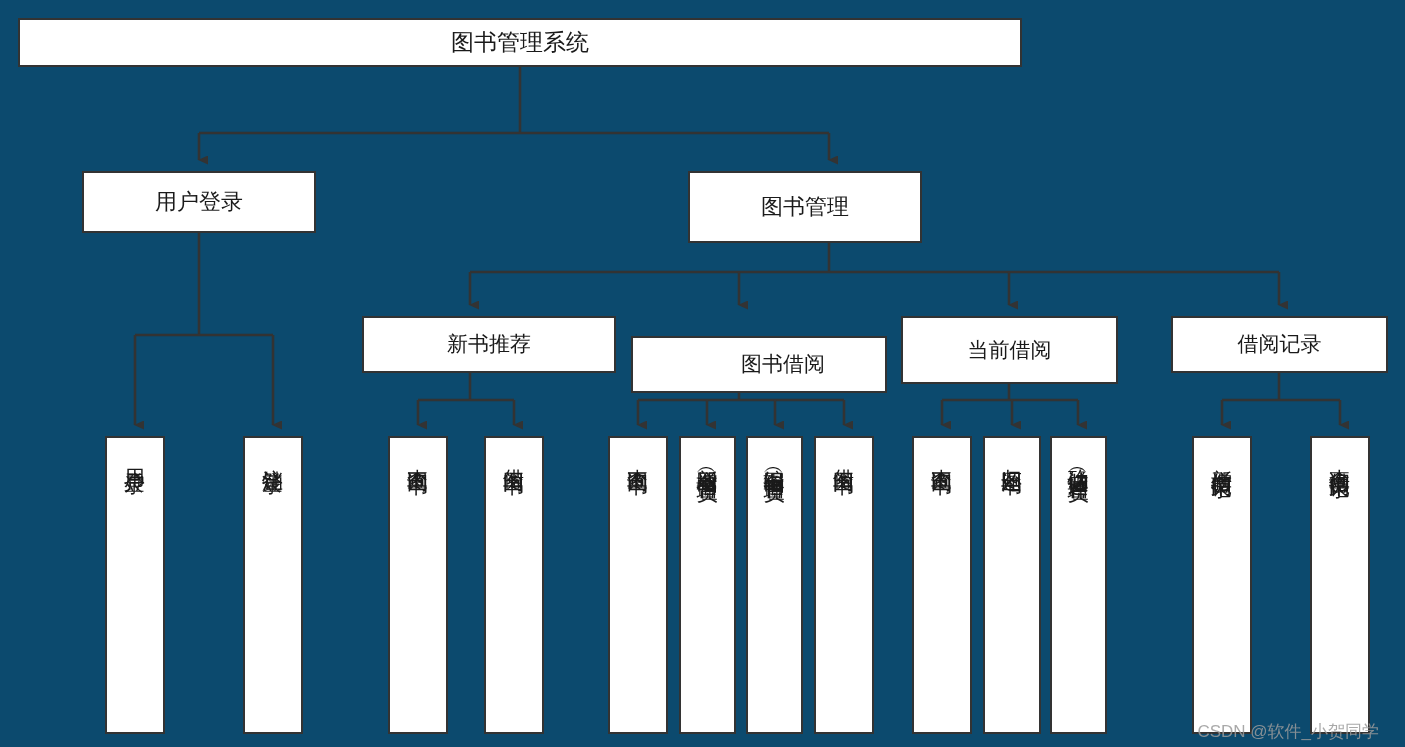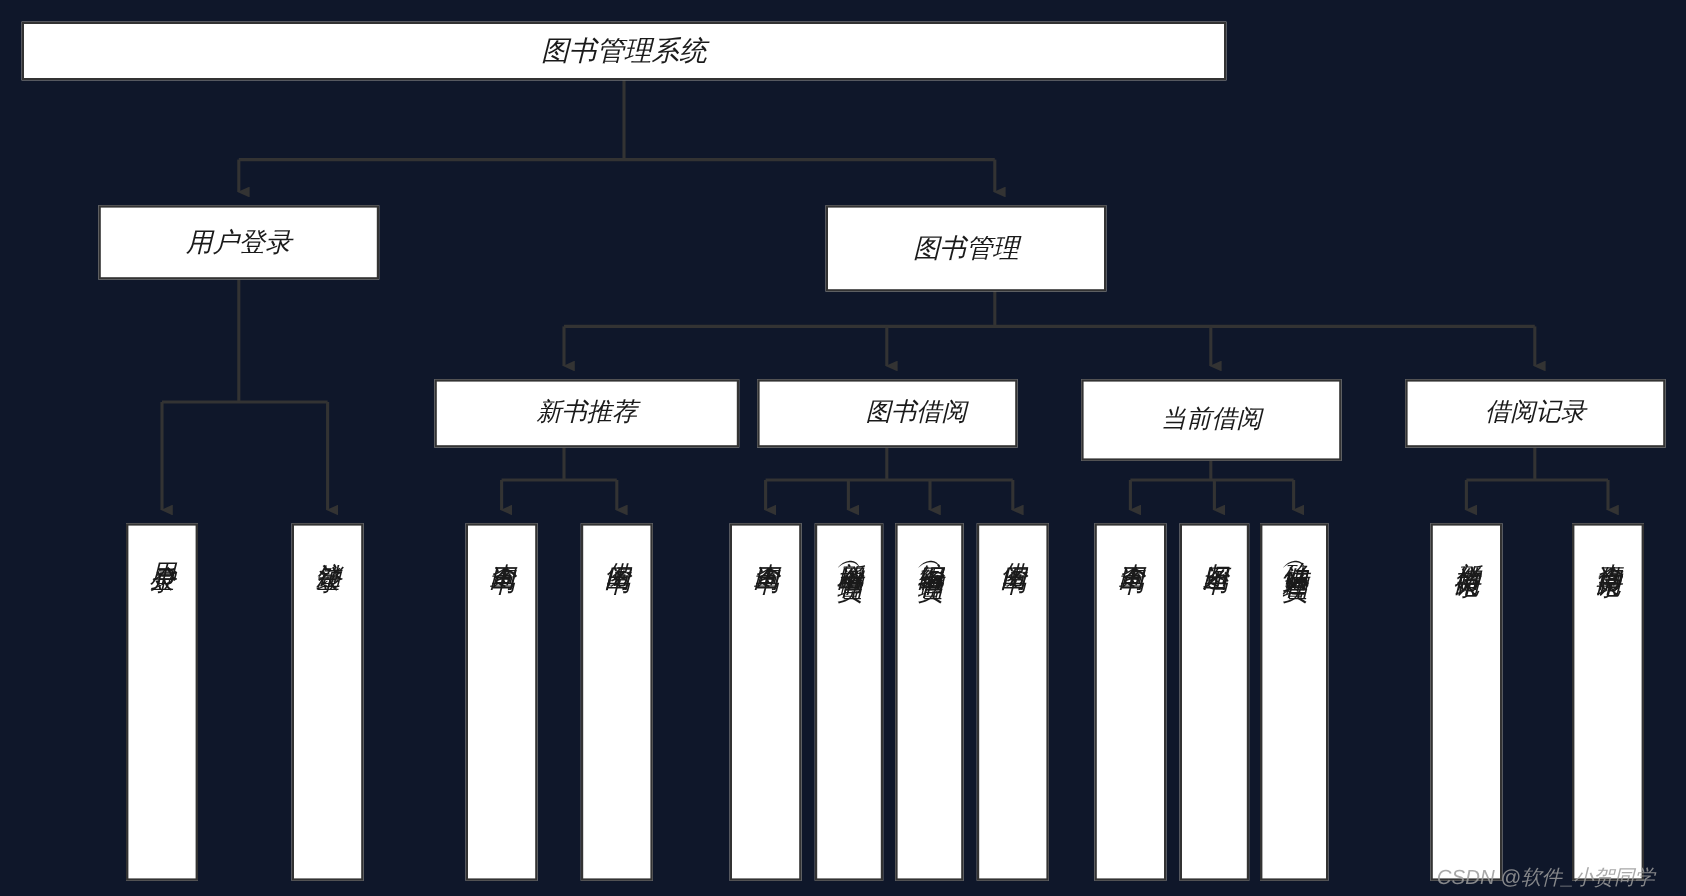--- a/index.html
+++ b/index.html
@@ -8,23 +8,22 @@
     padding: 0;
     background: #ffffff;
   }
   body {
     font-family: "Liberation Sans", "DejaVu Sans", sans-serif;
   }
   #diagram-canvas {
     position: relative;
     width: 1405px;
     height: 747px;
-    background: #0f172a;
+    background: #0c4a6e;
     overflow: hidden;
-    font-style: italic;
   }
   #edge-layer {
     position: absolute;
     left: 0;
     top: 0;
     width: 1405px;
     height: 747px;
     pointer-events: none;
   }
   .node {
@@ -135,21 +134,21 @@
   <div class="node level-2" style="left: 82px; top: 171px; width: 234px; height: 62px;">
     <span class="node-label">用户登录</span>
   </div>
   <div class="node level-2" style="left: 688px; top: 171px; width: 234px; height: 72px;">
     <span class="node-label">图书管理</span>
   </div>
 
   <div class="node level-3" style="left: 362px; top: 316px; width: 254px; height: 57px;">
     <span class="node-label">新书推荐</span>
   </div>
-  <div class="node level-3" style="left: 631px; top: 316px; width: 217px; height: 57px; padding-left: 48px;">
+  <div class="node level-3" style="left: 631px; top: 336px; width: 256px; height: 57px; padding-left: 48px;">
     <span class="node-label">图书借阅</span>
   </div>
   <div class="node level-3" style="left: 901px; top: 316px; width: 217px; height: 68px;">
     <span class="node-label">当前借阅</span>
   </div>
   <div class="node level-3" style="left: 1171px; top: 316px; width: 217px; height: 57px;">
     <span class="node-label">借阅记录</span>
   </div>
 
   <div class="node leaf" style="left: 105px; top: 436px; width: 60px; height: 298px;">

